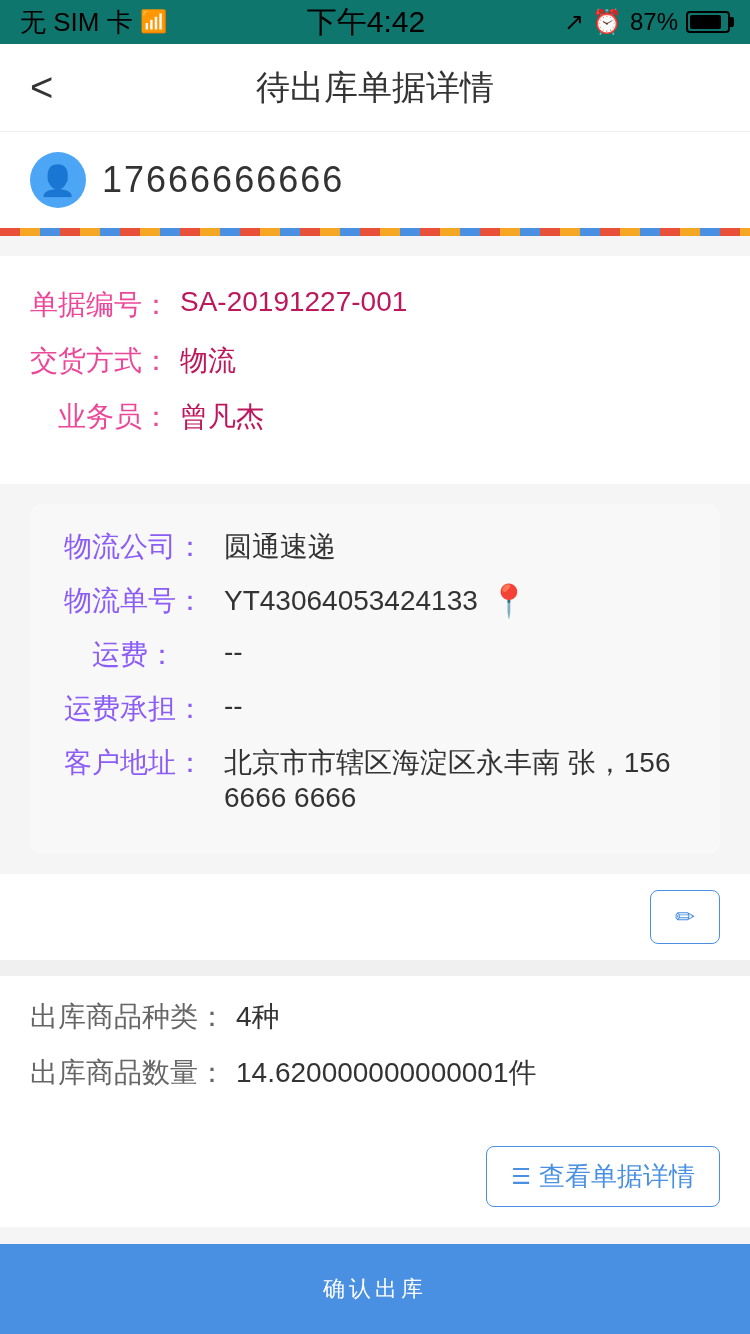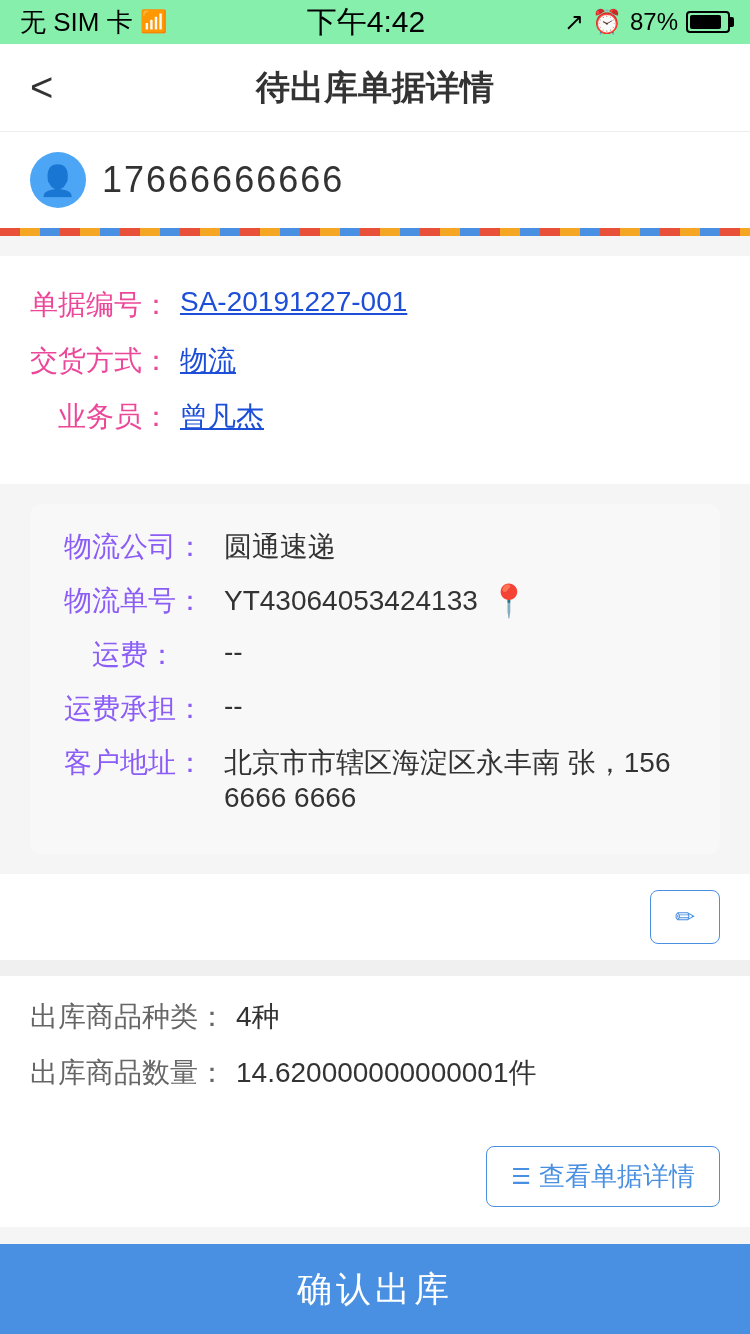--- a/index.html
+++ b/index.html
@@ -9,21 +9,21 @@
       min-height: 1334px;
       font-family: -apple-system, "PingFang SC", "Helvetica Neue", Arial, sans-serif;
       background: #f5f5f5;
       position: relative;
     }
 
     
     .status-bar {
       width: 750px;
       height: 44px;
-      background: #86efac;
+      background: #0f766e;
       display: flex;
       align-items: center;
       justify-content: space-between;
       padding: 0 20px;
       font-size: 28px;
     }
     .status-left {
       display: flex;
       align-items: center;
       gap: 8px;
@@ -84,21 +84,21 @@
     }
     .nav-back {
       position: absolute;
       left: 30px;
       font-size: 40px;
       color: #333;
       cursor: pointer;
     }
     .nav-title {
       font-size: 34px;
-      font-weight: 700;
+      font-weight: 400;
       color: #333;
     }
 
     
     .user-header {
       background: #fff;
       padding: 20px 30px;
       display: flex;
       align-items: center;
       gap: 16px;
@@ -151,23 +151,22 @@
       font-size: 28px;
     }
     .info-label {
       color: #ec4899;
       min-width: 140px;
       text-align: right;
       margin-right: 10px;
       flex-shrink: 0;
     }
     .info-value {
-      color: #1d4ed8;
+      color: #be185d;
       flex: 1;
-      text-decoration: underline;
     }
 
     
     .logistics-card {
       background: #f8f8f8;
       border-radius: 12px;
       margin: 20px 30px;
       padding: 24px 24px;
     }
     .logistics-row {
@@ -291,21 +290,21 @@
       width: 750px;
       background: #4a90e2;
       padding: 0;
     }
     .confirm-btn {
       width: 100%;
       height: 90px;
       background: #4a90e2;
       border: none;
       color: #fff;
-      font-size: 35px;
+      font-size: 22px;
       font-weight: 500;
       cursor: pointer;
       letter-spacing: 4px;
     }
 
     .page-wrapper {
       display: flex;
       flex-direction: column;
       min-height: 1334px;
       background: #f5f5f5;

